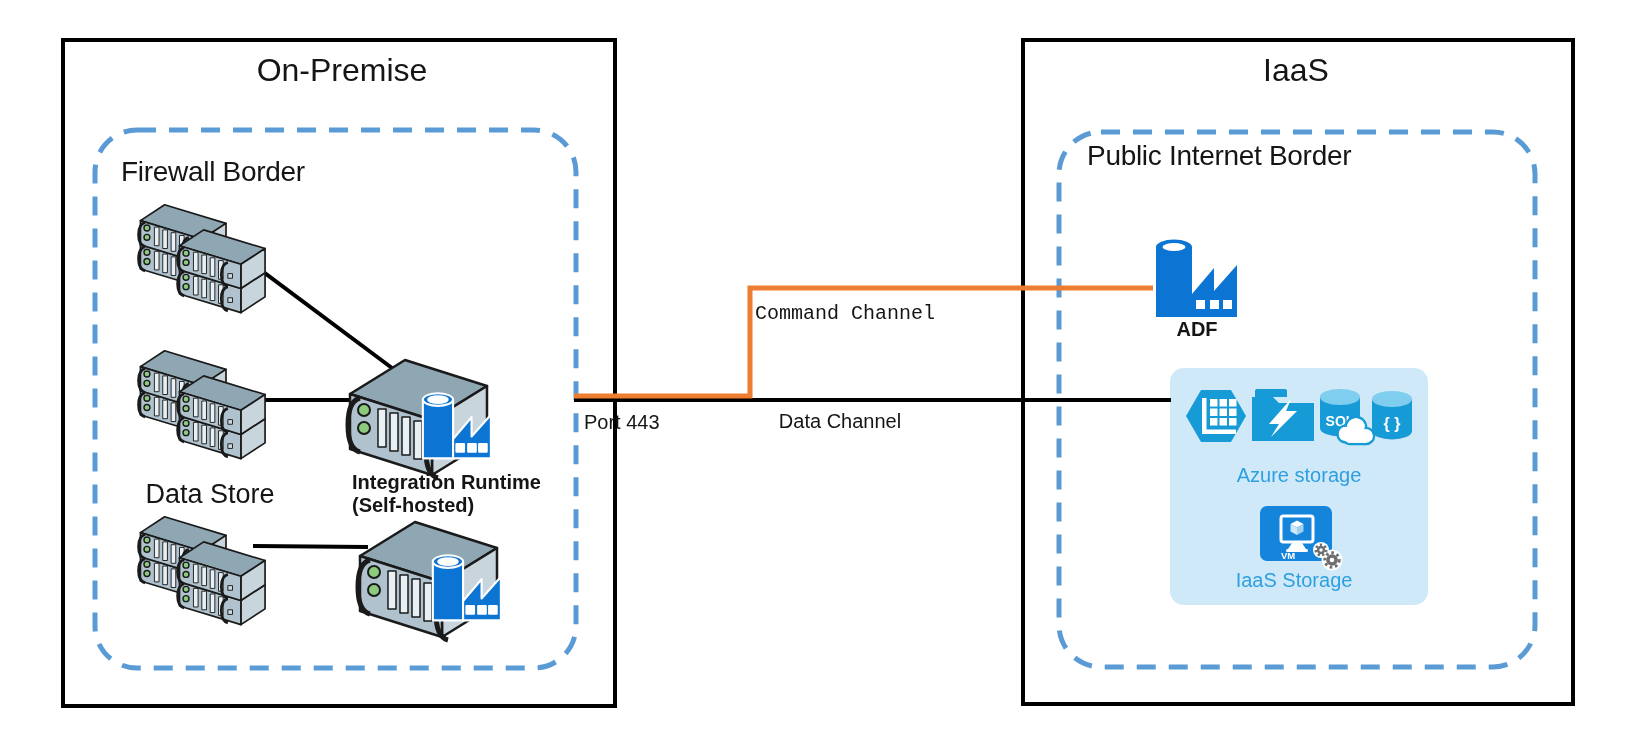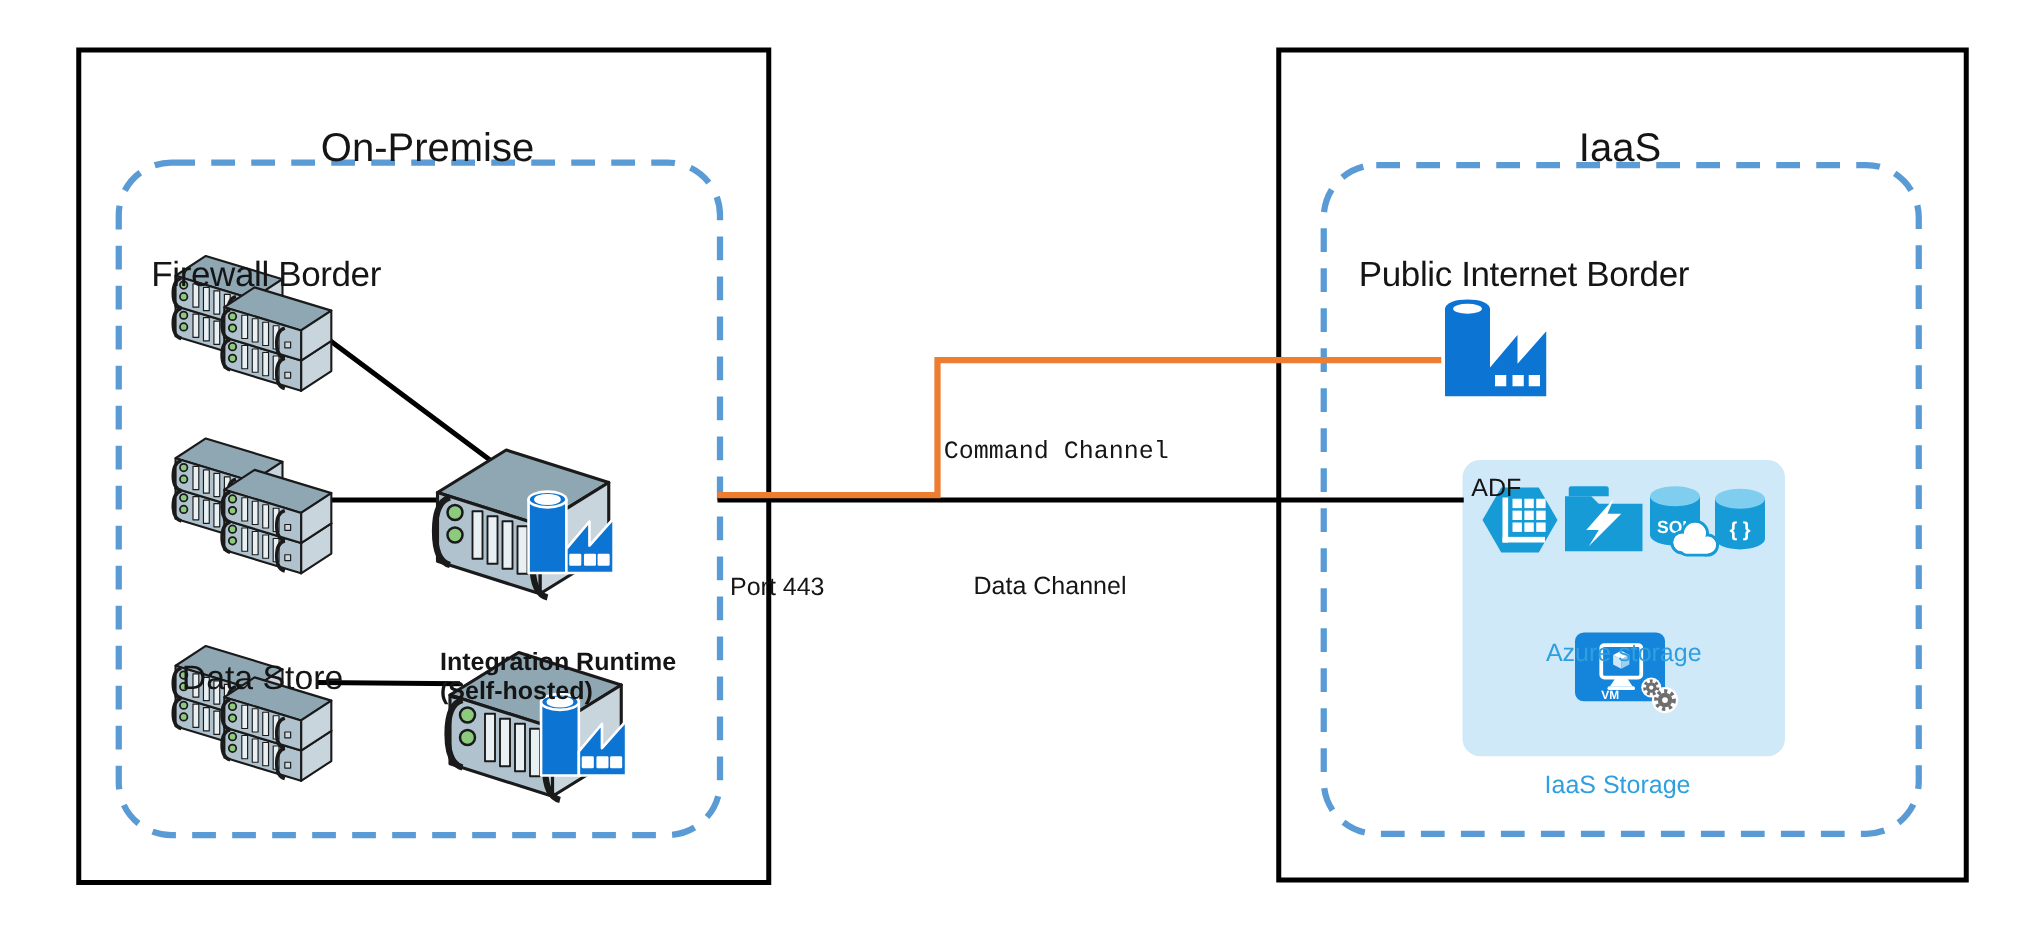--- a/index.html
+++ b/index.html
@@ -1,19 +1,19 @@
 <!DOCTYPE html>
 <html><head>
 <meta charset="utf-8">
 <style>
   html,body{margin:0;padding:0;background:#fff;}
   .canvas{position:relative;width:1627px;height:754px;background:#fff;overflow:hidden;
           font-family:"Liberation Sans",sans-serif;}
   .canvas svg{position:absolute;left:0;top:0;}
-  .lbl{position:absolute;color:#151515;white-space:nowrap;line-height:1.15;margin-top:48px;}
+  .lbl{position:absolute;color:#151515;white-space:nowrap;line-height:1.15;}
   .lbl.center{transform:translateX(-50%);}
   .zone-title{font-size:32px;}
   .border-title{font-size:28px;letter-spacing:-0.3px;}
   .node-lbl{font-size:20px;}
   .small-lbl{font-size:20px;}
   .blue-lbl{color:#2E9FDF;font-size:20px;}
   svg text{font-family:"Liberation Sans",sans-serif;font-weight:bold;}
 </style>
 </head>
 <body>
@@ -162,26 +162,26 @@
       <circle cx="15" cy="15" r="7.2" fill="none" stroke="#6E6E6E" stroke-width="3" stroke-dasharray="2.6 2.9"></circle>
       <circle cx="15" cy="15" r="5.8" fill="#6E6E6E"></circle>
           <circle cx="15" cy="15" r="2.3" fill="#fff"></circle>
     </g>
   </g>
 </svg>
 
 <div class="lbl center zone-title" style="left:342px;top:52px;">On-Premise</div>
 <div class="lbl center zone-title" style="left:1296px;top:52px;">IaaS</div>
 <div class="lbl border-title" style="left:121px;top:156px;">Firewall Border</div>
-<div class="lbl border-title" style="left:1087px;top:156px;">Public Internet Border</div>
+<div class="lbl border-title" style="left:1087px;top:140px;">Public Internet Border</div>
 <div class="lbl center node-lbl" style="left:210px;top:479px;font-size:27px;">Data Store</div>
 <div class="lbl node-lbl" style="left:352px;top:471px;font-weight:bold;">
   <div>Integration Runtime</div>
   <div>(Self-hosted)</div>
 </div>
 <div class="lbl center small-lbl" style="left:845px;top:302px;font-family:Liberation Mono, monospace;">Command Channel</div>
 <div class="lbl center small-lbl" style="left:840px;top:410px;">Data Channel</div>
 <div class="lbl small-lbl" style="left:584px;top:411px;">Port 443</div>
-<div class="lbl center small-lbl" style="left:1197px;top:332px;">ADF</div>
+<div class="lbl center small-lbl" style="left:1197px;top:318px;font-weight:bold;">ADF</div>
 <div class="lbl center blue-lbl" style="left:1299px;top:464px;">Azure storage</div>
 <div class="lbl center blue-lbl" style="left:1294px;top:569px;">IaaS Storage</div>
 
 </div>
 
 </body></html>

